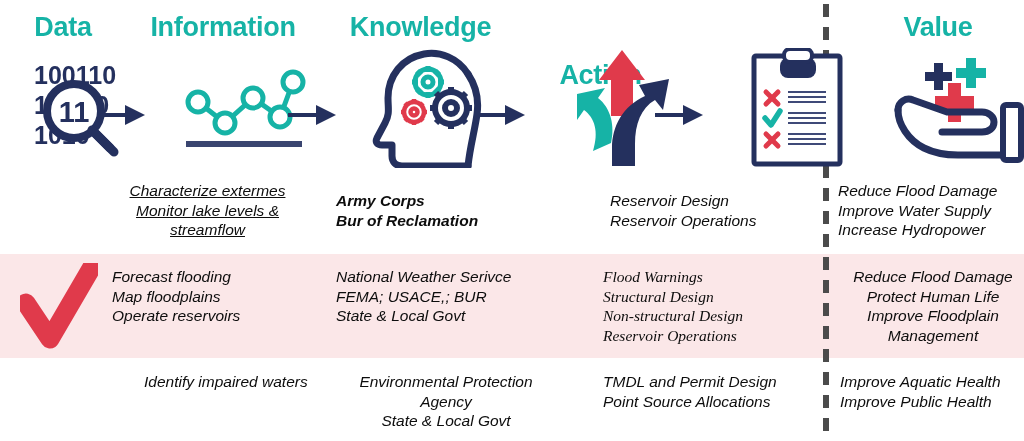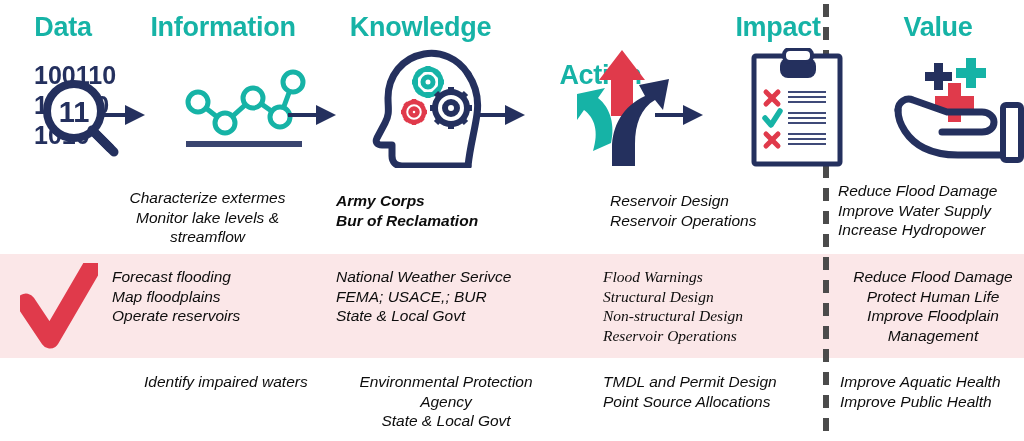--- a/index.html
+++ b/index.html
@@ -68,21 +68,20 @@
 <div id="stage">
 
   <div class="band" style="top:254px;height:104px;"></div>
 
   <div class="divider" style="left:823px;top:4px;height:434px;"></div>
 
   <div class="col-head" style="left:0px;top:12px;width:100px;">Data</div>
   <div class="col-head" style="left:320px;top:12px;width:175px;">Knowledge</div>
   <div class="col-head" style="left:120px;top:12px;width:180px;">Information</div>
   <div class="col-head" style="left:520px;top:12px;width:135px;margin-top:48px;">Action</div>
-  <div class="col-head" style="left:700px;top:12px;width:130px;">Impact</div>
   <div class="col-head" style="left:855px;top:12px;width:140px;">Value</div>
 
   <div class="icon-box" style="left:2px;top:62px;">
     <svg width="96" height="100" viewBox="0 0 96 100">
       <g fill="#24305e" font-family="&quot;Liberation Sans&quot;, sans-serif" font-size="25" font-weight="bold">
         <text x="0" y="22">100110</text>
         <text x="0" y="52">1011 0</text>
         <text x="0" y="82">1010</text>
       </g>
       <circle cx="40" cy="49" r="27" fill="#ffffff" stroke="#24305e" stroke-width="8"></circle>
@@ -245,21 +244,21 @@
       <rect x="113" y="53" width="18" height="55" rx="3" fill="#ffffff" stroke="#24305e" stroke-width="6"></rect>
     </svg>
   </div>
 
   <div class="rowcheck" style="left:20px;top:263px;">
     <svg width="78" height="86" viewBox="0 0 78 86">
       <path d="M6,40 L30,76 L72,4" fill="none" stroke="#e03a4b" stroke-width="19" stroke-linecap="round" stroke-linejoin="round"></path>
     </svg>
   </div>
 
-  <div class="cell center" style="left:100px;top:188px;width:215px;">Characterize extermes
+  <div class="cell center" style="left:100px;top:181px;width:215px;text-decoration:underline;">Characterize extermes
 Monitor lake levels &amp;
 streamflow</div>
   <div class="cell left" style="left:336px;top:191px;width:220px;font-weight:bold;">Army Corps
 Bur of Reclamation</div>
   <div class="cell left" style="left:610px;top:191px;width:210px;">Reservoir Design
 Reservoir Operations</div>
   <div class="cell left" style="left:838px;top:181px;width:190px;">Reduce Flood Damage
 Improve Water Supply
 Increase Hydropower</div>
 

